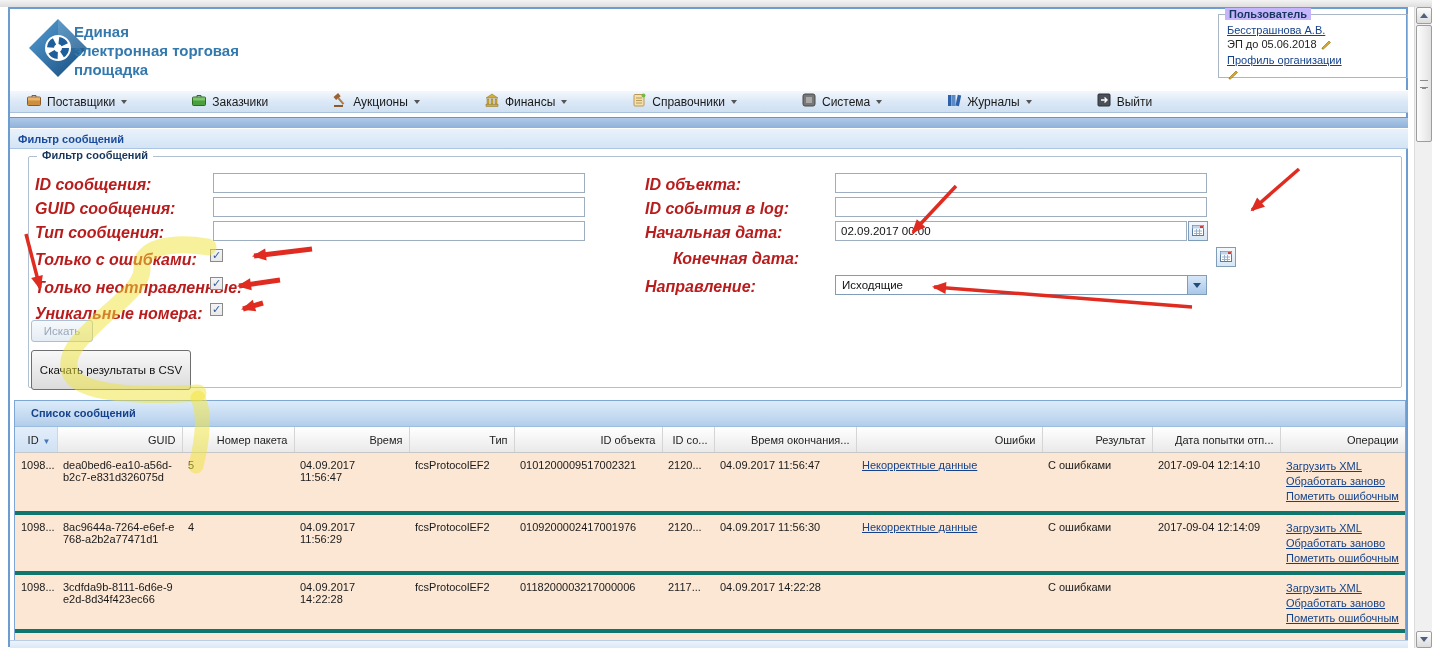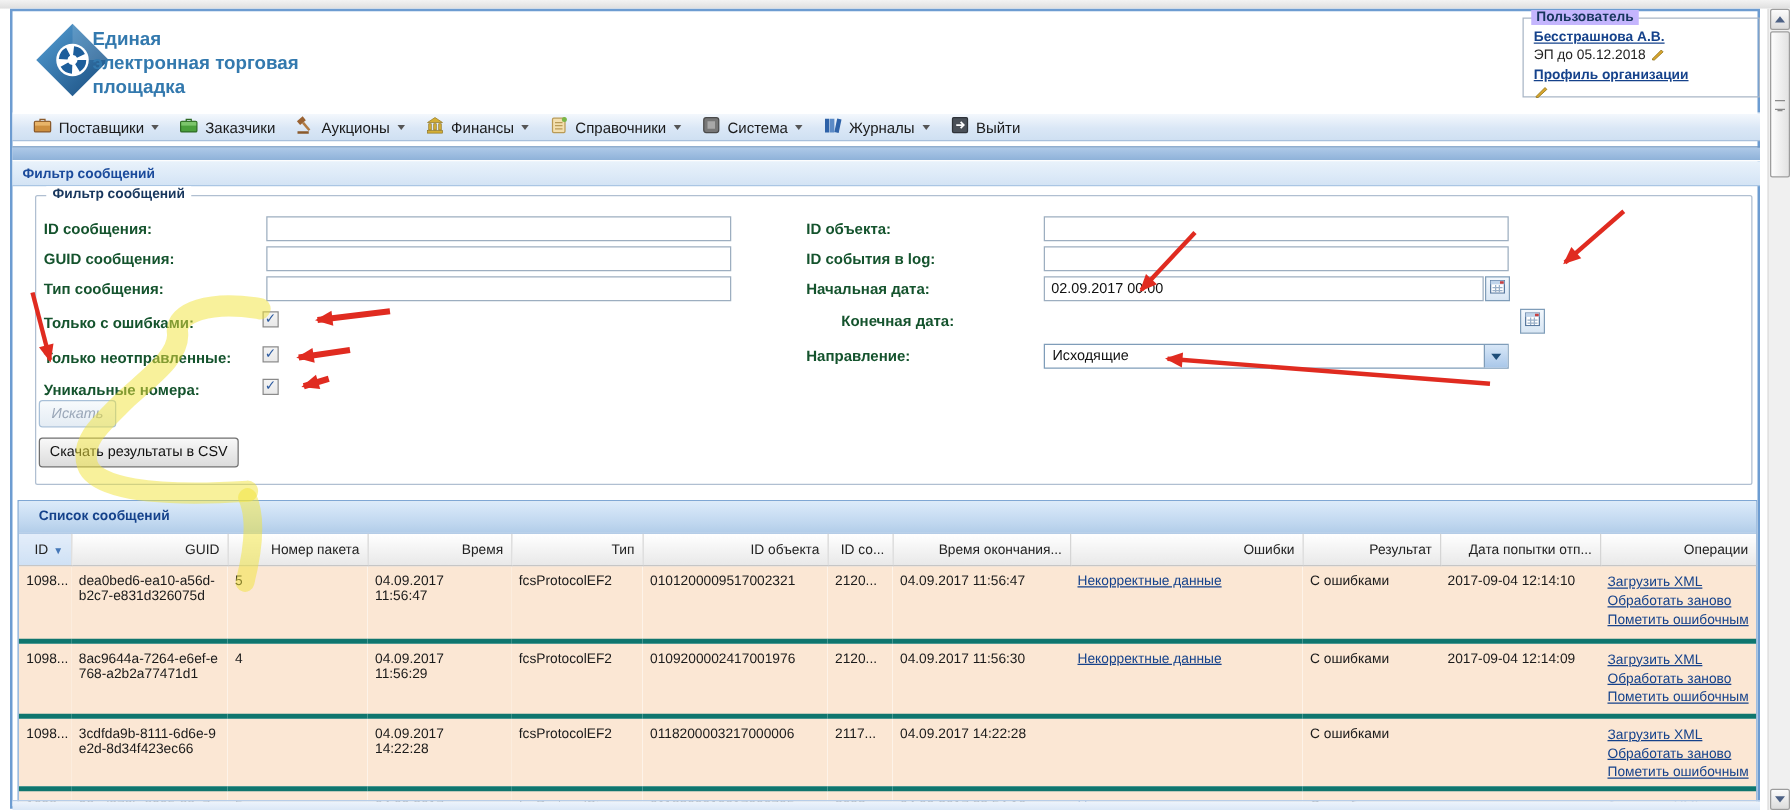--- a/index.html
+++ b/index.html
@@ -14,47 +14,47 @@
     border:2px solid #6d9cd1;box-sizing:border-box;background:#fff;}
   
   .logo-icon{position:absolute;left:28px;top:18px;}
   .logo-text{position:absolute;left:74px;top:22px;font-size:15px;font-weight:bold;
     color:#3379ae;line-height:19px;}
   .user-box{position:absolute;left:1218px;top:14px;width:188px;height:62px;
     border:1px solid #a9b6c6;}
   .user-box .legend{position:absolute;left:6px;top:-7px;background:#c4b5fd;padding:0 4px;
     font-size:11px;font-weight:bold;color:#17365d;}
   .user-box .inner{padding:8px 0 0 8px;font-size:11px;color:#222;line-height:14px;}
-  a.plink{color:#15428b;font-weight:bold;text-decoration:underline;cursor:pointer;margin-top:36px;}
+  a.plink{color:#15428b;font-weight:normal;text-decoration:underline;cursor:pointer;margin-top:36px;}
   .pen{display:inline-block;vertical-align:-2px;}
   
   .menubar{position:absolute;left:10px;top:90px;width:1398px;height:23px;
     background:linear-gradient(#f4f8fd,#dae7f6 55%,#cfe0f2);
     border-top:1px solid #fff;border-bottom:1px solid #a8c0dc;
-    display:flex;align-items:center;padding-left:8px;box-sizing:border-box;}
+    display:flex;align-items:center;padding-left:8px;box-sizing:border-box;gap:48px;}
   .menu-item{display:flex;align-items:center;gap:5px;padding:2px 8px;font-size:12px;
     color:#1a1a1a;cursor:pointer;white-space:nowrap;}
   .menu-item .caret{width:0;height:0;border-left:3.5px solid transparent;
     border-right:3.5px solid transparent;border-top:4px solid #555;margin-left:1px;}
   
   .blue-strip{position:absolute;left:10px;top:117px;width:1398px;height:10px;
     background:linear-gradient(#aec9e8,#8fb2d9);
     border-top:1px solid #6c94c0;border-bottom:1px solid #fdfdfd;}
   .title-bar{position:absolute;left:10px;top:129px;width:1398px;height:20px;
     background:linear-gradient(#e9f2fb,#d4e4f5);border-bottom:1px solid #aac6e4;
     font-size:11px;font-weight:bold;color:#1a4a9b;line-height:20px;padding-left:8px;
     box-sizing:border-box;}
   
   .filter-fs{position:absolute;left:28px;top:156px;width:1374px;height:232px;
     border:1px solid #b0bfd1;border-radius:2px;box-sizing:border-box;}
   .filter-fs>.legend{position:absolute;left:8px;top:-8px;background:#fff;padding:0 5px;
     font-size:11px;font-weight:bold;color:#17365d;}
   .frow{position:absolute;height:22px;}
-  .flabel{position:absolute;left:0;top:3px;font-size:12px;font-weight:bold;color:#14532d;
-    white-space:nowrap;}
+  .flabel{position:absolute;left:0;top:3px;font-size:16px;font-weight:bold;color:#b91c1c;
+    white-space:nowrap;font-style:italic;}
   .tinput{position:absolute;top:0;height:20px;border:1px solid #9daec0;background:#fff;
     font-family:"Liberation Sans",sans-serif;font-size:11.5px;color:#111;
     padding:0 5px;box-sizing:border-box;}
   .cal-btn{position:absolute;top:0;width:20px;height:20px;box-sizing:border-box;
     border:1px solid #7f9db9;background:linear-gradient(#f3f8fd,#d8e6f4);
     display:flex;align-items:center;justify-content:center;cursor:pointer;}
   .select-box{position:absolute;top:0;height:20px;border:1px solid #7f9db9;background:#fff;
     box-sizing:border-box;font-size:11.5px;color:#111;line-height:18px;padding-left:6px;
     cursor:pointer;}
   .select-box .chev{position:absolute;right:0;top:0;width:18px;height:18px;
@@ -62,22 +62,22 @@
     display:flex;align-items:center;justify-content:center;}
   .select-box .chev i{width:0;height:0;border-left:4px solid transparent;
     border-right:4px solid transparent;border-top:5px solid #1f4e79;}
   .checkbox{position:absolute;top:1px;width:13px;height:13px;box-sizing:border-box;
     border:1px solid #8a8a8a;background:linear-gradient(#f4f4f4,#e9e9e9);
     font-size:11px;line-height:11px;text-align:center;color:#2c5aa0;font-weight:bold;
     cursor:pointer;}
   .btn{position:absolute;font-family:"Liberation Sans",sans-serif;font-size:11.5px;
     border-radius:3px;cursor:pointer;}
   .btn-search{left:2px;top:163px;width:62px;height:22px;color:#9aa7b8;
-    border:1px solid #a8c0d8;background:linear-gradient(#f7fafc,#e4ecf4);font-style:italic;}
-  .btn-csv{left:2px;top:193px;width:160px;height:24px;color:#111;
+    border:1px solid #a8c0d8;background:linear-gradient(#f7fafc,#e4ecf4);}
+  .btn-csv{left:2px;top:193px;width:160px;height:40px;color:#111;
     border:1px solid #6e6e6e;background:linear-gradient(#f8f8f8,#dcdcdc);}
   
   .panel{position:absolute;left:14px;top:400px;width:1392px;height:248px;
     border:1px solid #7fa7d4;box-sizing:border-box;overflow:hidden;background:#fff;}
   .panel-hdr{height:25px;background:linear-gradient(#dcebfa,#c0d7ef 70%,#b2cde9);
     border-bottom:1px solid #9cbce0;font-size:11px;font-weight:bold;color:#15428b;
     line-height:25px;padding-left:16px;}
   table.grid{border-collapse:collapse;table-layout:fixed;width:1390px;font-size:11px;}
   table.grid th{height:25px;background:linear-gradient(#ffffff,#e9e9e9);
     border-right:1px solid #d5d5d5;border-bottom:1px solid #c6c6c6;
@@ -136,21 +136,21 @@
 <div class="logo-text">
   <div>Единая</div>
   <div>электронная торговая</div>
   <div>площадка</div>
 </div>
 
 <div class="user-box">
   <span class="legend">Пользователь</span>
   <div class="inner">
     <div><a class="plink">Бесстрашнова А.В.</a></div>
-    <div><span>ЭП до 05.12.2018</span>
+    <div><span>ЭП до 05.06.2018</span>
       <span class="pen"><svg width="12" height="12">
             <path d="M2 10 9 3l1.5 1.5L3.5 11 2 11z" fill="#d9a62e" stroke="#8a6d14" stroke-width="0.6"></path>
           </svg></span></div>
     <div><a class="plink">Профиль организации</a></div>
     <div><span class="pen"><svg width="12" height="12">
             <path d="M2 10 9 3l1.5 1.5L3.5 11 2 11z" fill="#d9a62e" stroke="#8a6d14" stroke-width="0.6"></path>
           </svg></span></div>
   </div>
 </div>
 

